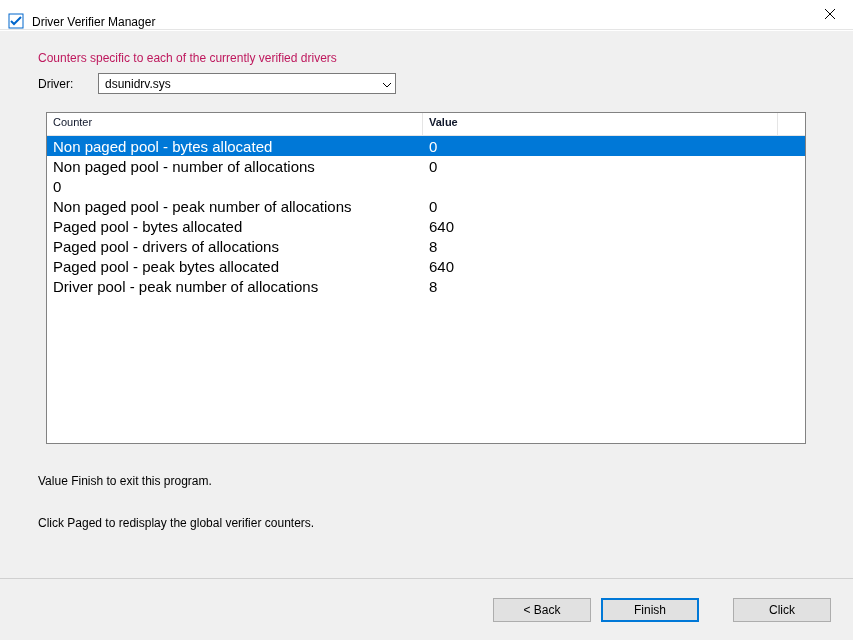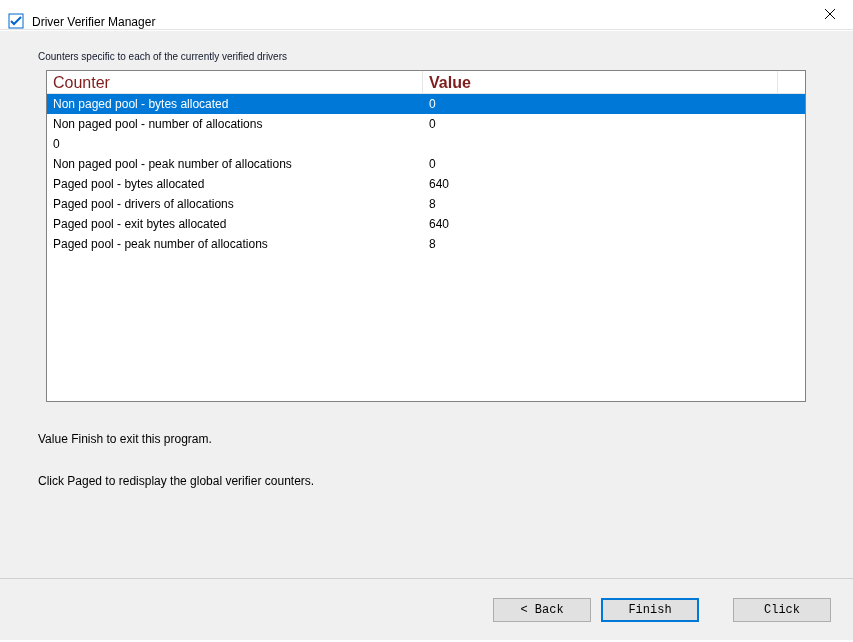--- a/index.html
+++ b/index.html
@@ -44,22 +44,22 @@
       justify-content: center;
       cursor: pointer;
     }
     .content {
       padding: 20px 38px 10px 38px;
       background: #f0f0f0;
       height: 548px;
       border-top: 1px solid #fff;
     }
     .description {
-      font-size: 10px;
-      color: #0f172a;
+      font-size: 12px;
+      color: #be185d;
       margin-bottom: 8px;
     }
     .driver-row {
       display: flex;
       align-items: center;
       margin-bottom: 18px;
     }
     .driver-label {
       font-size: 12px;
       margin-right: 20px;
@@ -91,22 +91,22 @@
       margin-left: 8px;
     }
     .table-header {
       display: flex;
       height: 23px;
       background: #fff;
       border-bottom: 1px solid #e5e5e5;
     }
     .table-header-cell {
       padding: 3px 6px;
-      font-size: 16px;
-      color: #7f1d1d;
+      font-size: 11px;
+      color: #0f172a;
       border-right: 1px solid #e5e5e5;
       background: #fff;
       position: relative;
     }
     .table-header-cell:first-child {
       width: 376px;
     }
     .table-header-cell:nth-child(2) {
       width: 355px;
       font-weight: bold;
@@ -122,21 +122,21 @@
       display: flex;
       height: 20px;
       align-items: center;
     }
     .table-row.selected {
       background: #0078d7;
       color: #fff;
     }
     .table-cell {
       padding: 18px 6px;
-      font-size: 12px;
+      font-size: 15px;
     }
     .table-cell:first-child {
       width: 376px;
     }
     .table-cell:nth-child(2) {
       flex: 1;
     }
     .instructions {
       margin-top: 30px;
       margin-bottom: 24px;
@@ -157,21 +157,21 @@
       justify-content: flex-end;
       padding: 0 22px;
       gap: 10px;
     }
     .btn {
       width: 98px;
       height: 24px;
       border: 1px solid #adadad;
       background: #e1e1e1;
       font-size: 12px;
-      font-family: Liberation Mono, monospace;
+      font-family: Liberation Sans, sans-serif;
       cursor: pointer;
       color: #000;
     }
     .btn.default {
       border: 2px solid #0078d7;
     }
     .btn-spacer {
       width: 14px;
     }
   </style>
@@ -189,20 +189,31 @@
   <div class="titlebar-close">
     <svg width="10" height="10" viewBox="0 0 10 10">
       <path d="M0 0 L10 10 M10 0 L0 10" stroke="#000" stroke-width="1"></path>
     </svg>
   </div>
 </div>
 
 <div class="content">
   <div class="description">Counters specific to each of the currently verified drivers</div>
 
+  <div class="driver-row">
+    <span class="driver-label">Driver:</span>
+    <div class="driver-select">
+      <span>dsunidrv.sys</span>
+      <span class="driver-select-arrow">
+        <svg width="8" height="5" viewBox="0 0 8 5">
+          <path d="M0 0 L4 4 L8 0" stroke="#000" stroke-width="1" fill="none"></path>
+        </svg>
+      </span>
+    </div>
+  </div>
 
   <div class="table-container">
     <div class="table-header">
       <div class="table-header-cell">Counter</div>
       <div class="table-header-cell">Value</div>
       <div class="table-header-cell"></div>
     </div>
     <div class="table-body" id="table-body">
         <div class="table-row selected">
           <div class="table-cell">Non paged pool - bytes allocated</div>
@@ -221,25 +232,25 @@
         </div>
         <div class="table-row">
           <div class="table-cell">Paged pool - bytes allocated</div>
           <div class="table-cell">640</div>
         </div>
         <div class="table-row">
           <div class="table-cell">Paged pool - drivers of allocations</div>
           <div class="table-cell">8</div>
         </div>
         <div class="table-row">
-          <div class="table-cell">Paged pool - exit bytes allocated</div>
+          <div class="table-cell">Paged pool - peak bytes allocated</div>
           <div class="table-cell">640</div>
         </div>
         <div class="table-row">
-          <div class="table-cell">Paged pool - peak number of allocations</div>
+          <div class="table-cell">Driver pool - peak number of allocations</div>
           <div class="table-cell">8</div>
         </div>
       </div>
   </div>
 
   <div class="instructions">
     <p>Value Finish to exit this program.</p>
     <p>Click Paged to redisplay the global verifier counters.</p>
   </div>
 </div>

